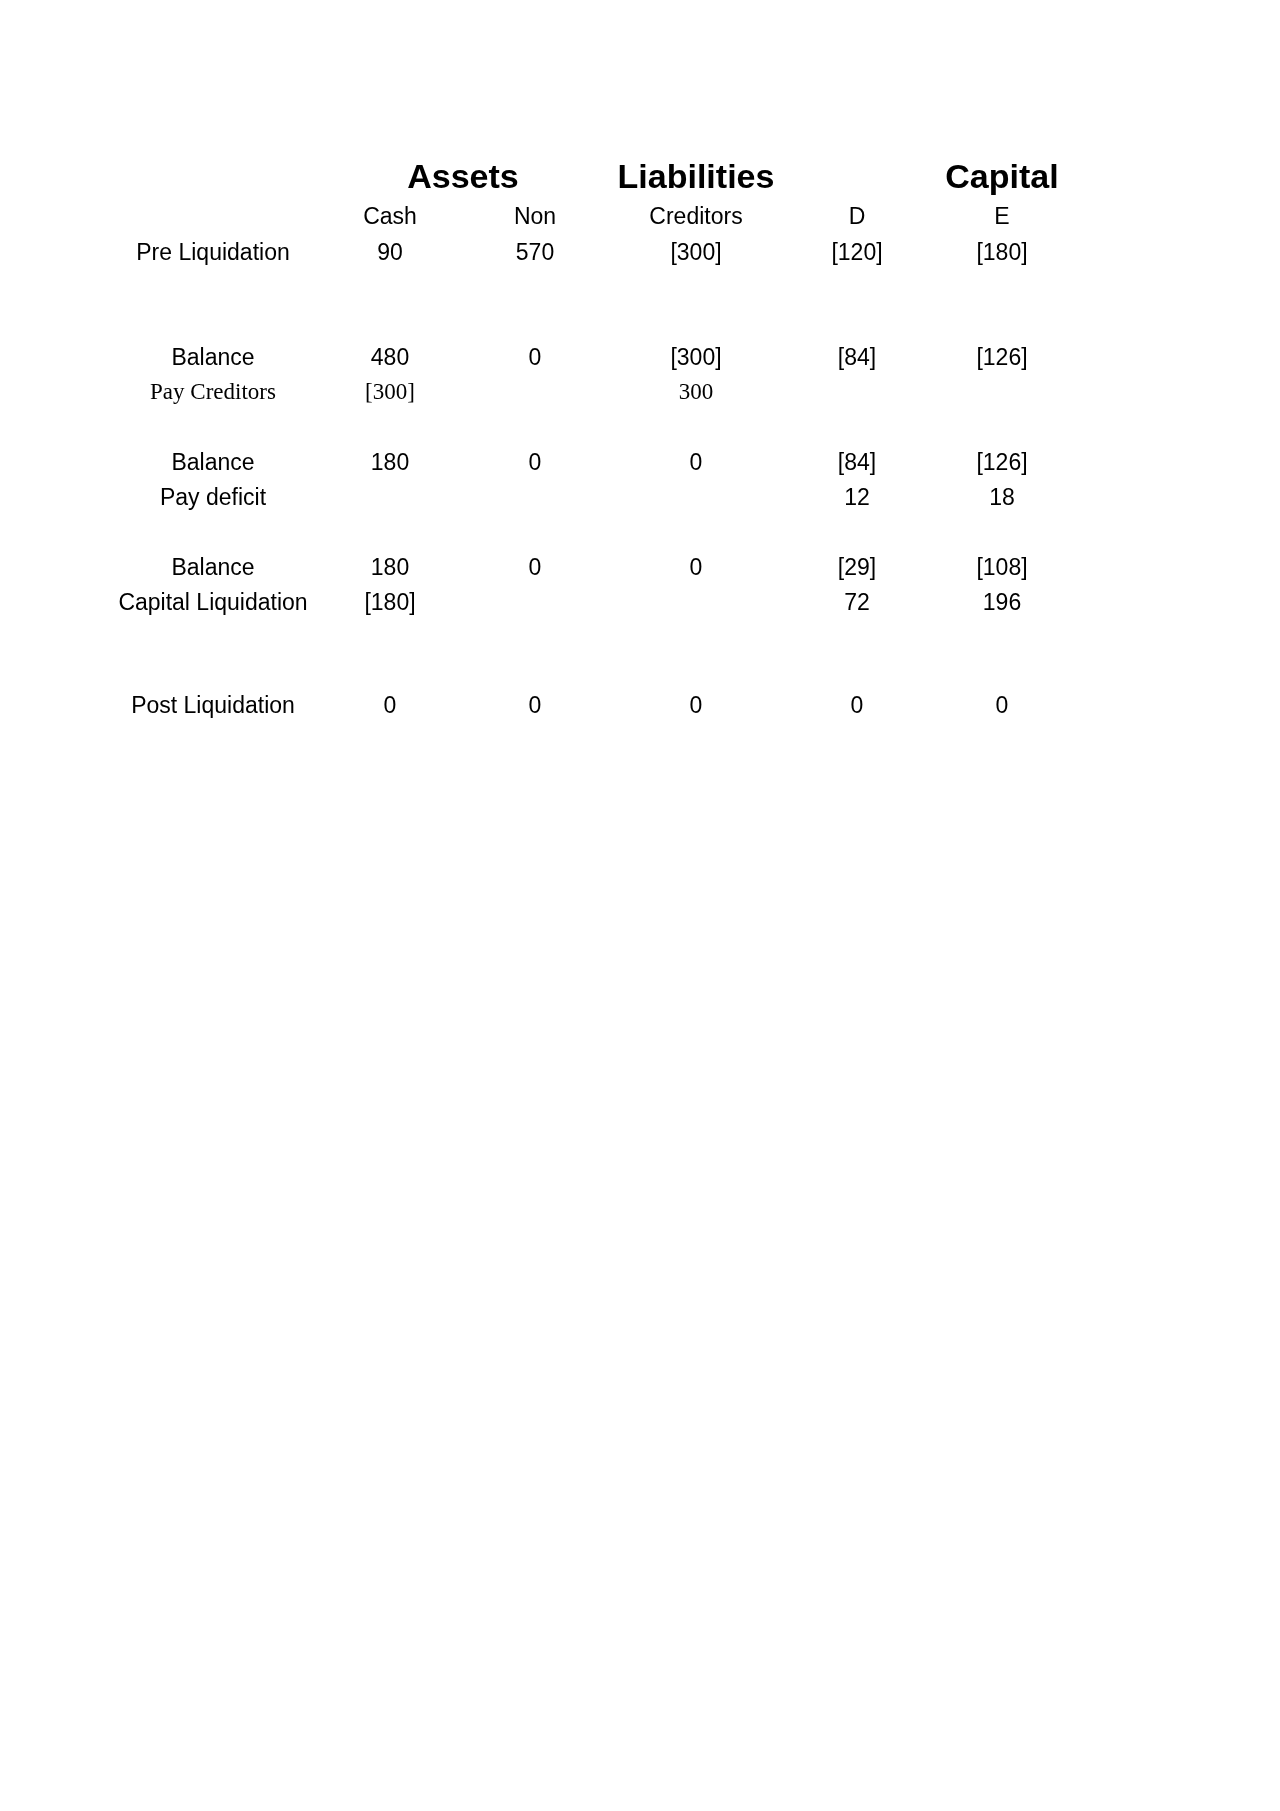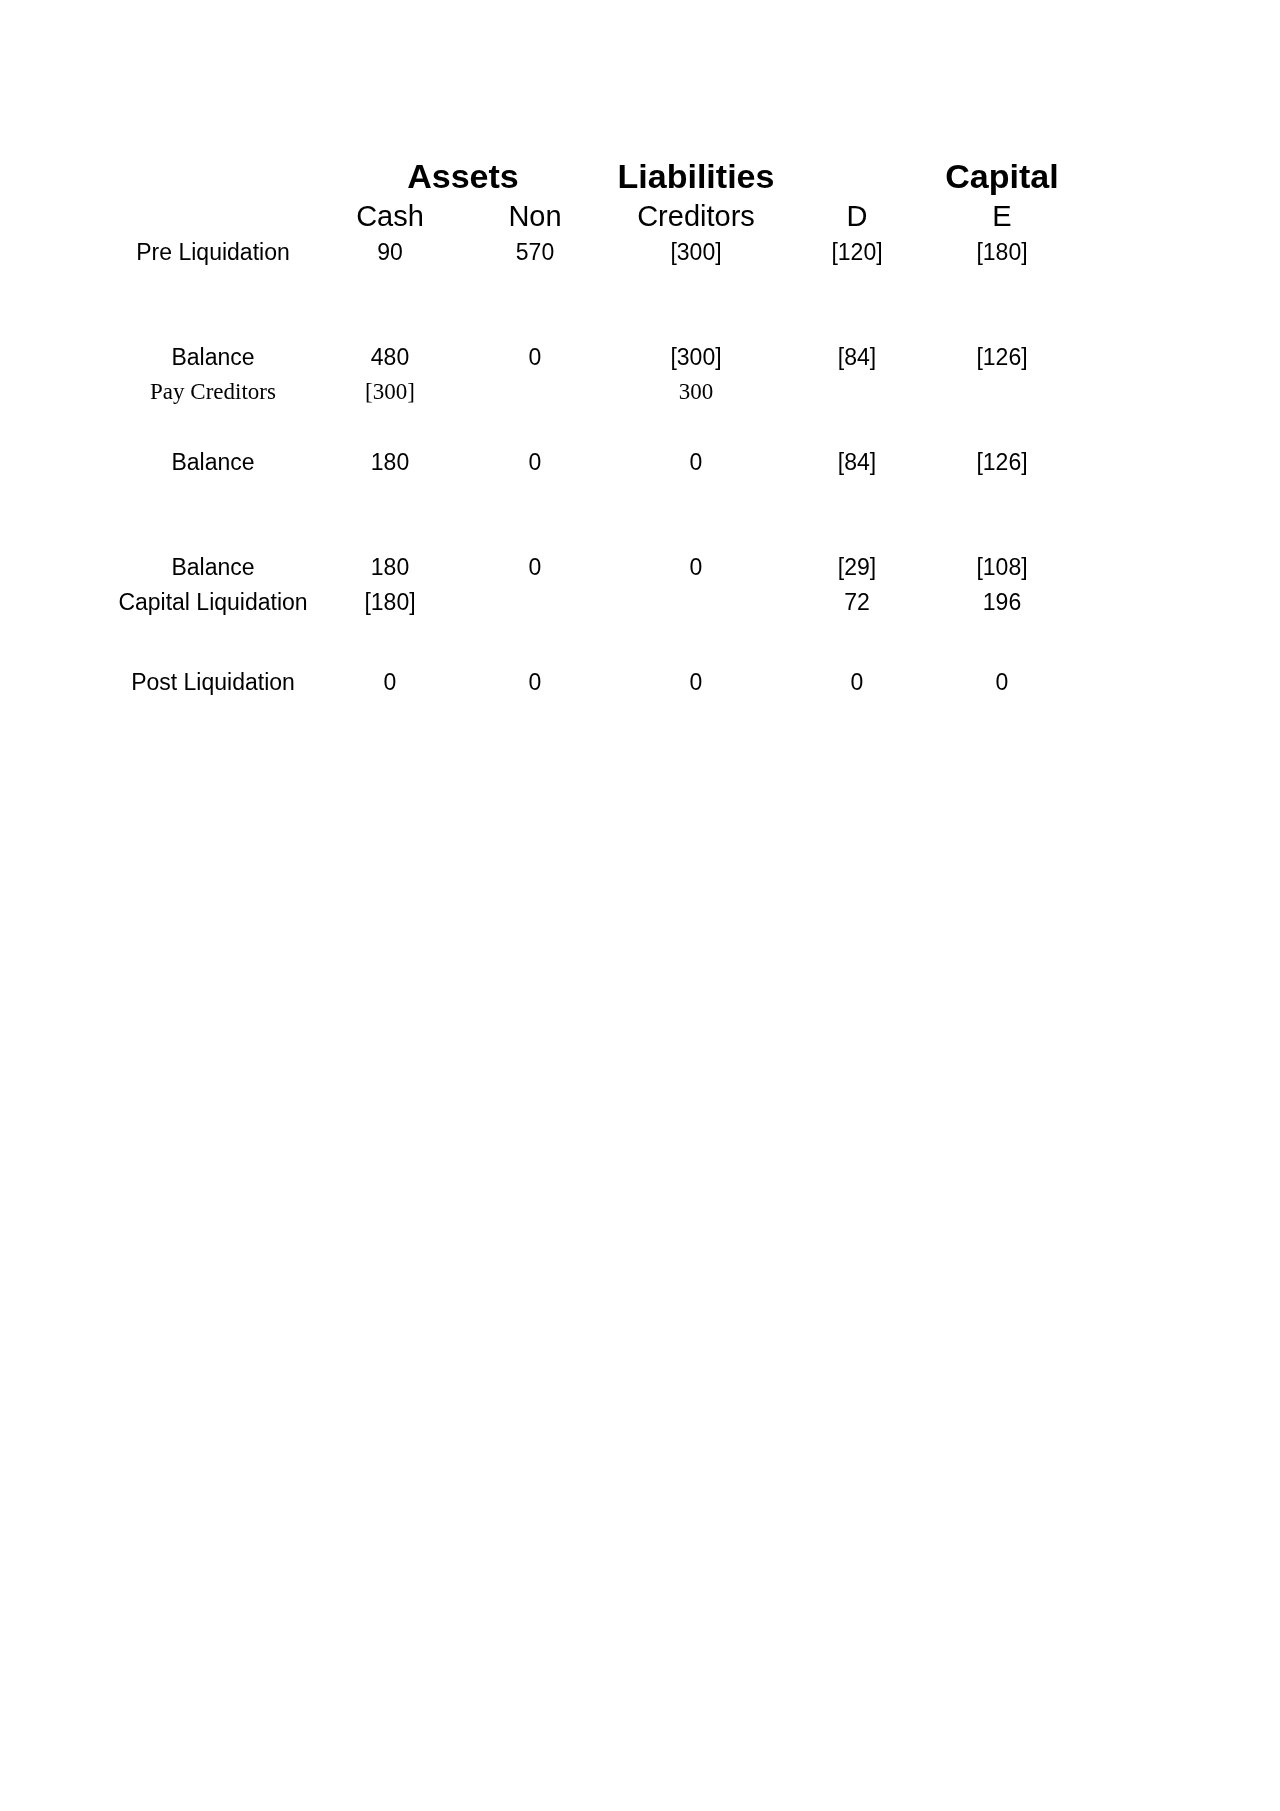--- a/index.html
+++ b/index.html
@@ -31,21 +31,21 @@
       font-weight: bold;
       text-align: center;
       transform: translateX(-50%);
       white-space: nowrap;
     }
     .col-header {
       position: absolute;
       top: 203px;
       height: 26px;
       line-height: 26px;
-      font-size: 29px;
+      font-size: 23px;
       text-align: center;
       transform: translateX(-50%);
       white-space: nowrap;
     }
     .row {
       position: absolute;
       left: 0;
       width: 1280px;
       height: 30px;
     }
@@ -111,40 +111,48 @@
 
   <div class="row" style="top:447px;">
     <div class="cell c-label">Balance</div>
     <div class="cell c-cash">180</div>
     <div class="cell c-non">0</div>
     <div class="cell c-cred">0</div>
     <div class="cell c-d">[84]</div>
     <div class="cell c-e">[126]</div>
   </div>
 
+  <div class="row" style="top:482px;">
+    <div class="cell c-label">Pay deficit</div>
+    <div class="cell c-cash"></div>
+    <div class="cell c-non"></div>
+    <div class="cell c-cred"></div>
+    <div class="cell c-d">12</div>
+    <div class="cell c-e">18</div>
+  </div>
 
   <div class="row" style="top:552px;">
     <div class="cell c-label">Balance</div>
     <div class="cell c-cash">180</div>
     <div class="cell c-non">0</div>
     <div class="cell c-cred">0</div>
     <div class="cell c-d">[29]</div>
     <div class="cell c-e">[108]</div>
   </div>
 
   <div class="row" style="top:587px;">
     <div class="cell c-label">Capital Liquidation</div>
     <div class="cell c-cash">[180]</div>
     <div class="cell c-non"></div>
     <div class="cell c-cred"></div>
     <div class="cell c-d">72</div>
     <div class="cell c-e">196</div>
   </div>
 
-  <div class="row" style="top:667px;">
+  <div class="row" style="top:690px;">
     <div class="cell c-label">Post Liquidation</div>
     <div class="cell c-cash">0</div>
     <div class="cell c-non">0</div>
     <div class="cell c-cred">0</div>
     <div class="cell c-d">0</div>
     <div class="cell c-e">0</div>
   </div>
 
 </div>
 

